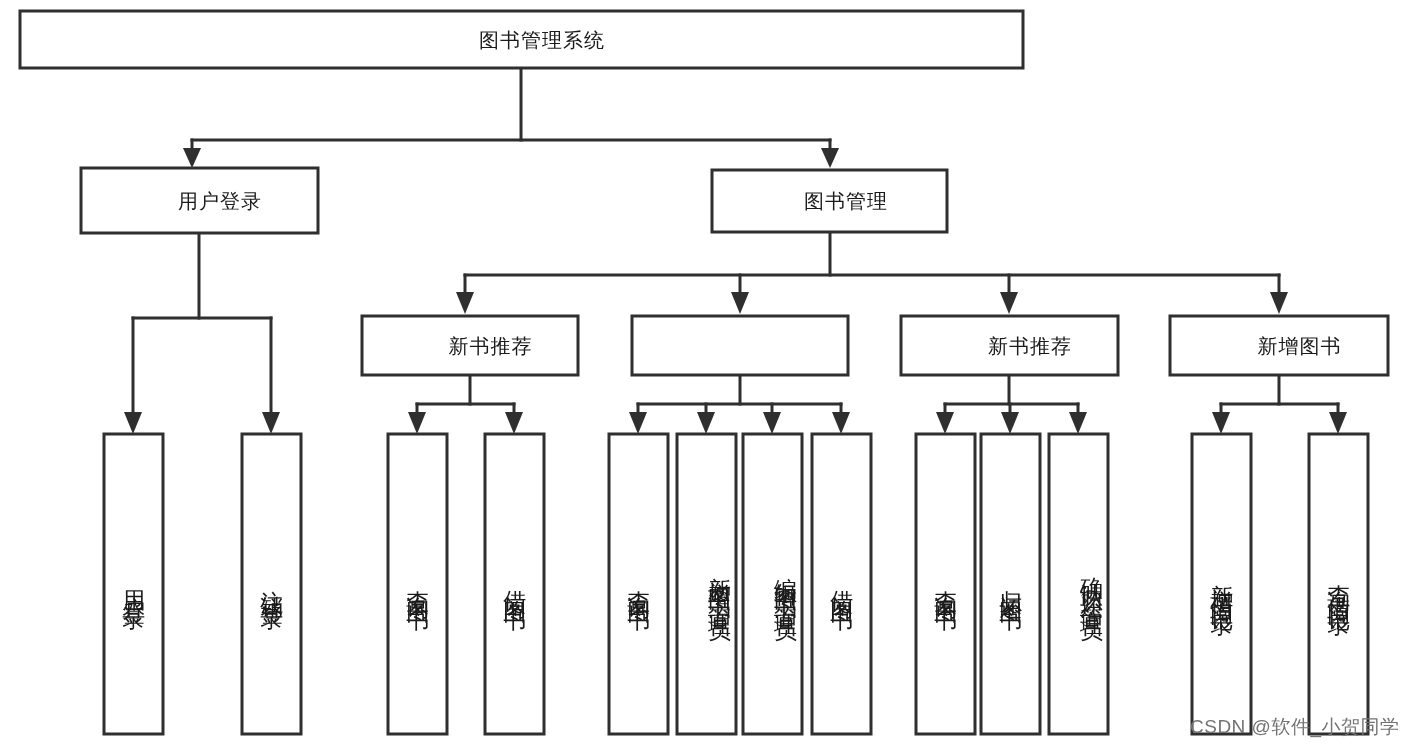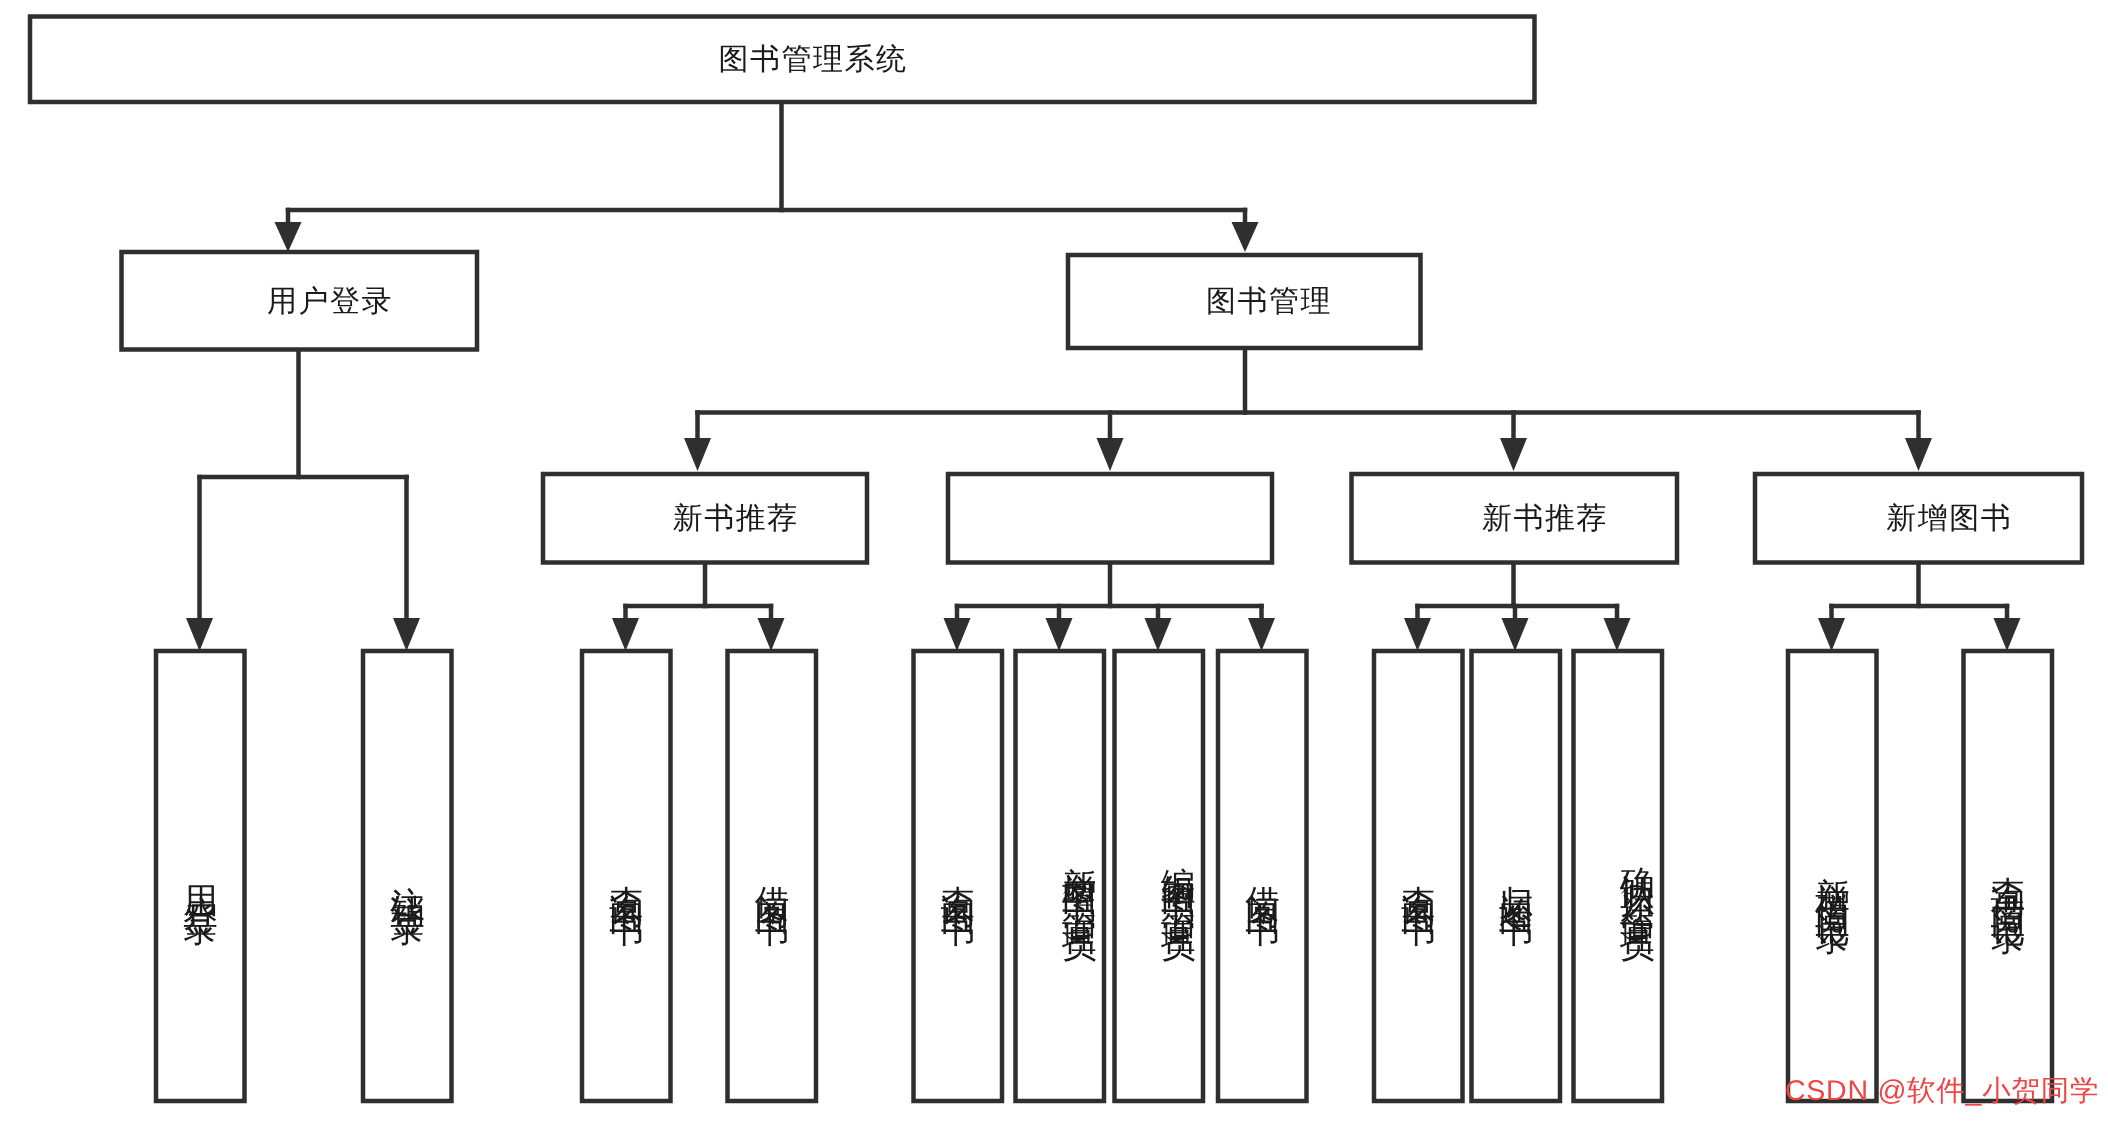--- a/index.html
+++ b/index.html
@@ -65,21 +65,21 @@
     align-items: flex-start;
     justify-content: center;
     padding-top: 4px;
   }
   .node-label.vertical.centered {
     align-items: center;
     padding-top: 0;
   }
   .watermark {
     position: absolute;
-    color: #ef4444;
+    color: #737373;
     font-size: 19px;
     letter-spacing: 0.5px;
     white-space: nowrap;
     pointer-events: none;
   }
 </style>
 </head>
 <body>
 
 <div id="diagram-root">

